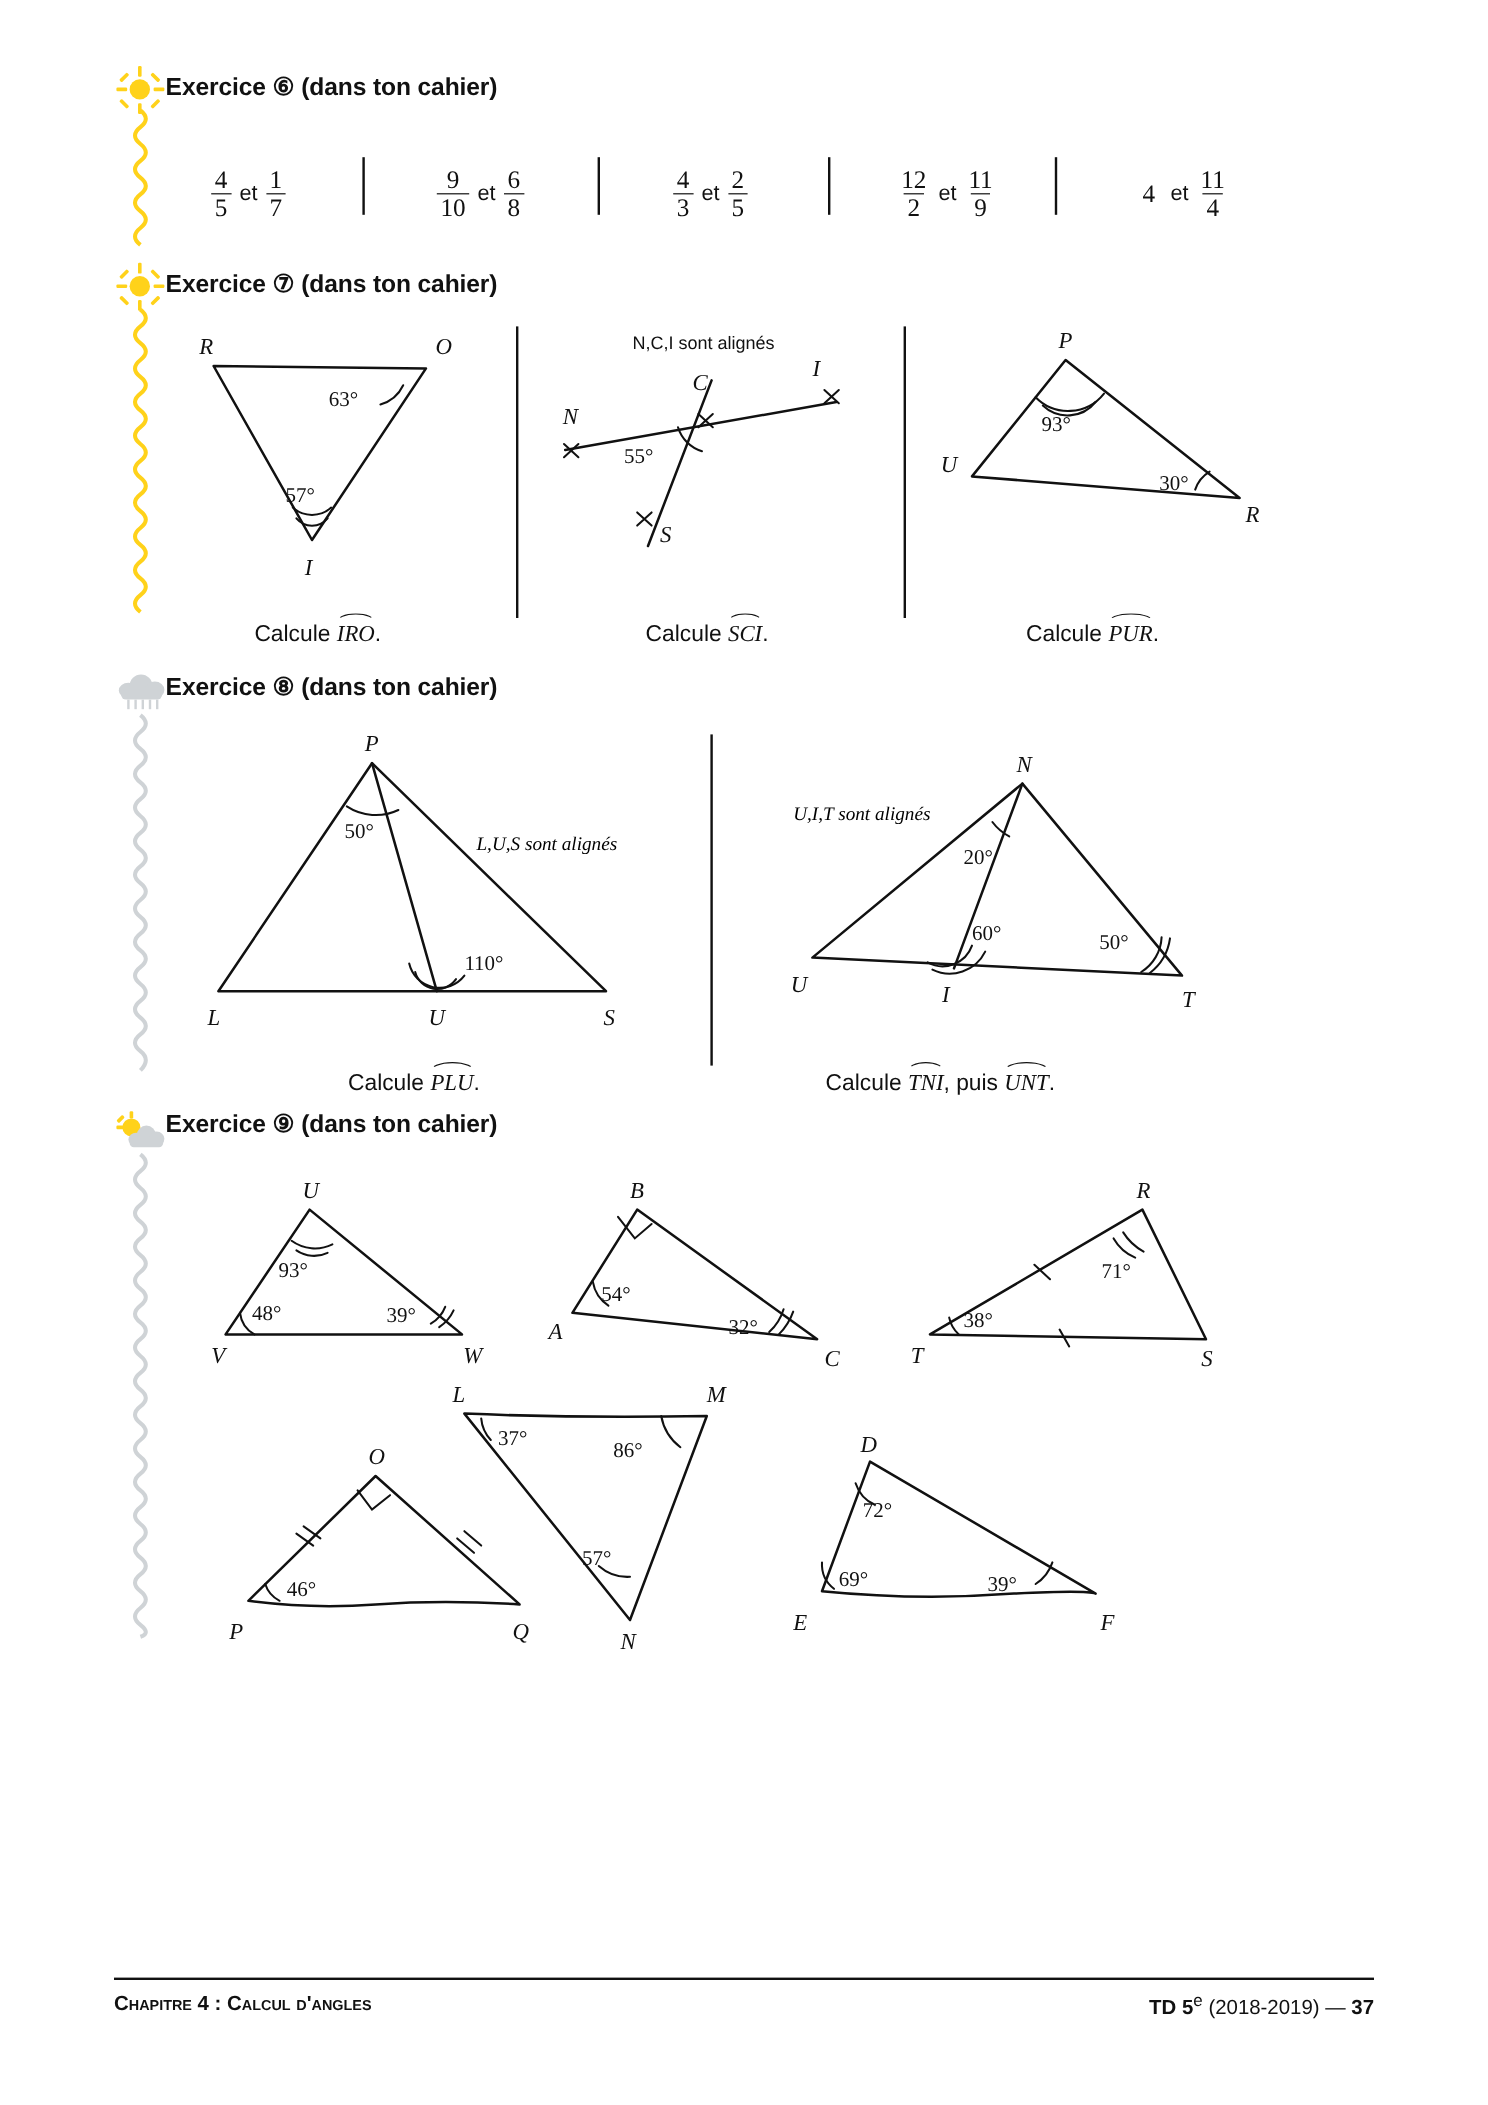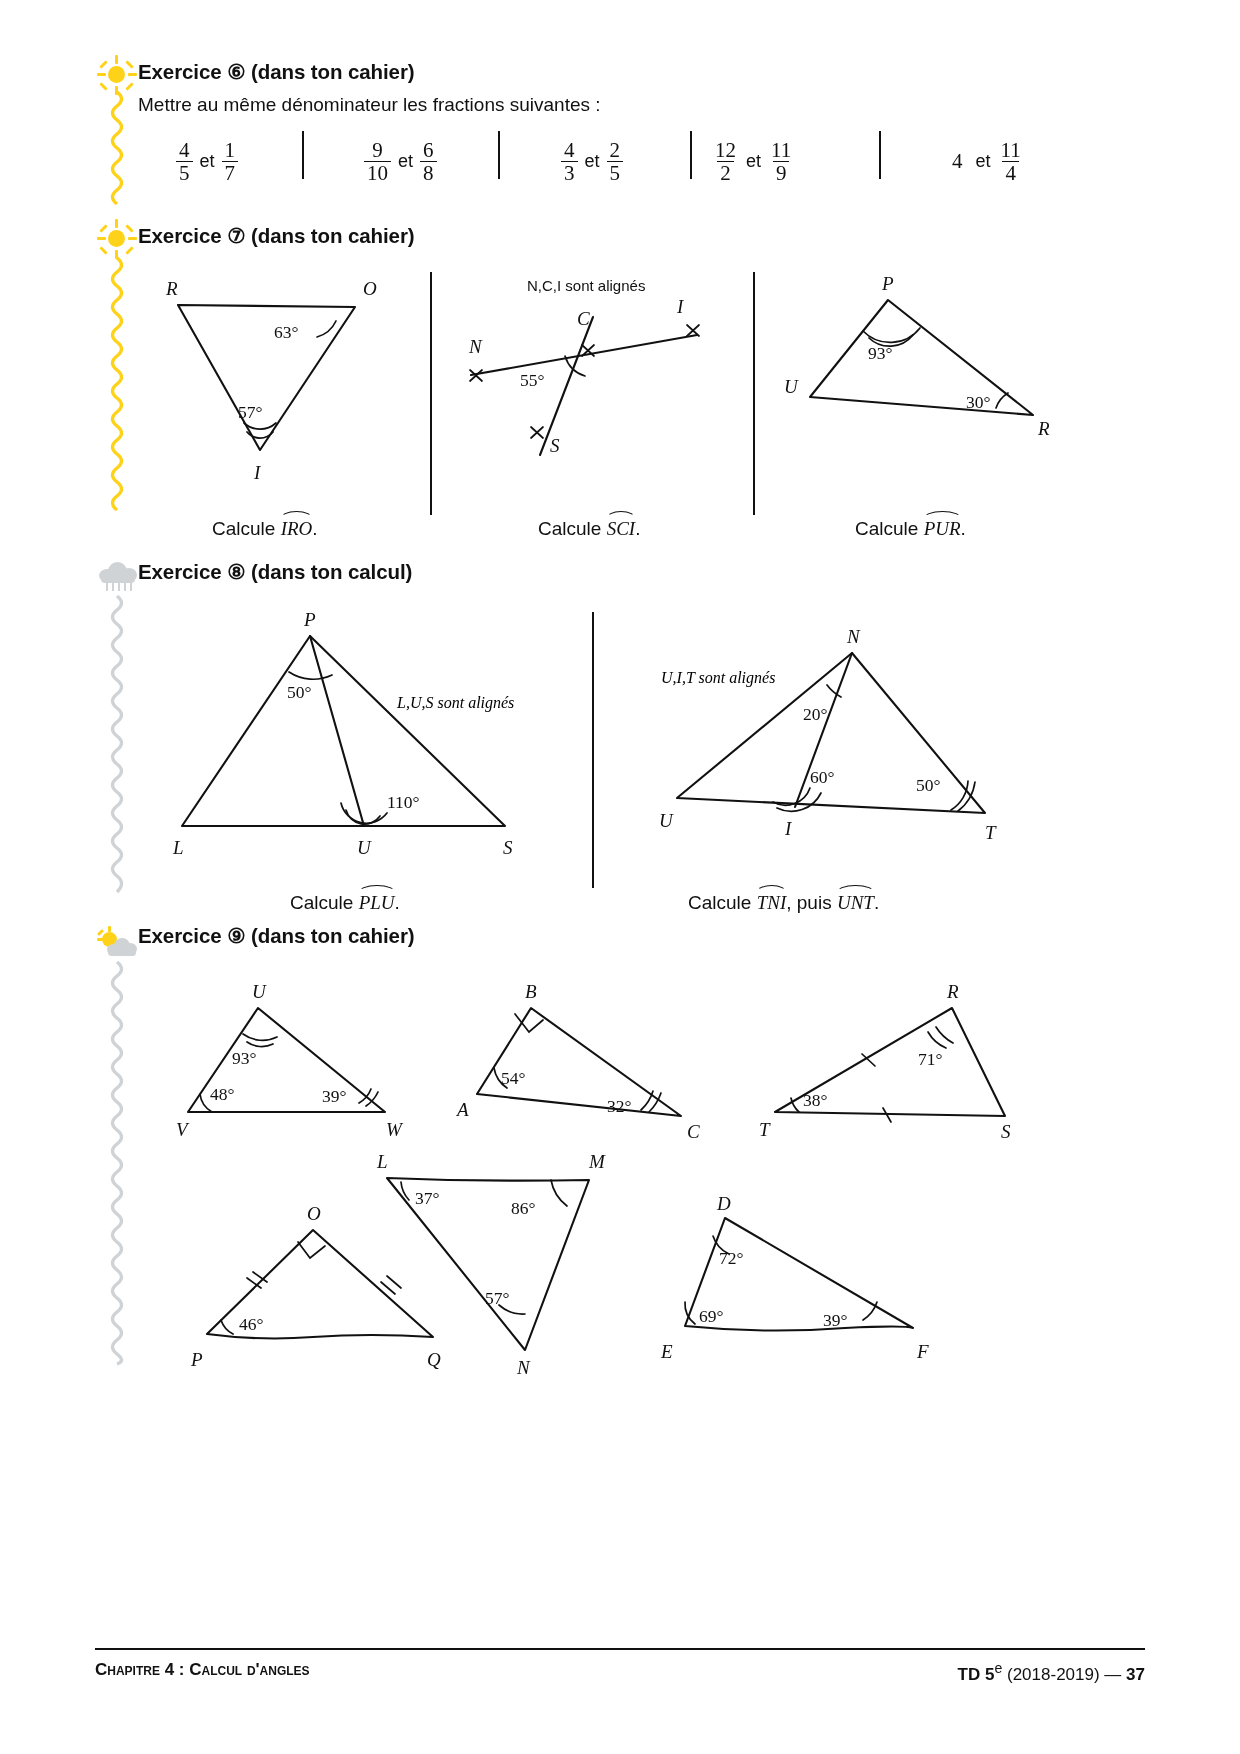--- a/index.html
+++ b/index.html
@@ -104,21 +104,20 @@
     <div class="ray" style="left:18px;top:31px;width:3px;height:9px;"></div>
     <div class="ray" style="left:0px;top:18px;width:9px;height:3px;"></div>
     <div class="ray" style="left:31px;top:18px;width:9px;height:3px;"></div>
     <div class="ray" style="left:5px;top:5px;width:3px;height:9px;transform:rotate(45deg);"></div>
     <div class="ray" style="left:31px;top:5px;width:3px;height:9px;transform:rotate(-45deg);"></div>
     <div class="ray" style="left:5px;top:27px;width:3px;height:9px;transform:rotate(-45deg);"></div>
     <div class="ray" style="left:31px;top:27px;width:3px;height:9px;transform:rotate(45deg);"></div>
   </div>
 
   <div class="ex-head" style="left:138px;top:60px;">Exercice ⑥ (dans ton cahier)</div>
-  <div class="ex-body" style="left:138px;top:94px;">Mettre au même dénominateur les fractions suivantes :</div>
 
   <svg class="squig" style="left:106px;top:92px;height:118px;" viewBox="0 0 22 118">
     <path d="M11 0 q9 7 0 14 q-9 7 0 14 q9 7 0 14 q-9 7 0 14 q9 7 0 14 q-9 7 0 14 q9 7 0 14 q-9 7 0 14" stroke="#FFD21A" stroke-width="3.4" fill="none"></path>
   </svg>
 
   <div class="frac-row" style="left:176px;top:139px;">
     <span class="frac">
       <span class="num">4</span>
       <span class="den">5</span>
     </span>
@@ -149,21 +148,21 @@
       <span class="den">3</span>
     </span>
     <span class="etxt">et</span>
     <span class="frac">
       <span class="num">2</span>
       <span class="den">5</span>
     </span>
   </div>
   <div class="vsep" style="left:690px;top:131px;height:48px;"></div>
 
-  <div class="frac-row" style="left:712px;top:139px;align-items:center;">
+  <div class="frac-row" style="left:748px;top:139px;align-items:center;">
     <span class="frac">
       <span class="num">12</span>
       <span class="den">2</span>
     </span>
     <span class="etxt">et</span>
     <span class="frac">
       <span class="num">11</span>
       <span class="den">9</span>
     </span>
   </div>
@@ -259,21 +258,21 @@
       <div class="body" style="left:22px;top:6px;width:16px;height:14px;"></div>
       <div class="body" style="left:2px;top:13px;width:34px;height:8px;border-radius:4px;"></div>
     </div>
     <div class="rainline" style="left:9px;top:25px;height:8px;"></div>
     <div class="rainline" style="left:15px;top:25px;height:8px;"></div>
     <div class="rainline" style="left:21px;top:25px;height:8px;"></div>
     <div class="rainline" style="left:27px;top:25px;height:8px;"></div>
     <div class="rainline" style="left:33px;top:25px;height:8px;"></div>
   </div>
 
-  <div class="ex-head" style="left:138px;top:560px;">Exercice ⑧ (dans ton calcul)</div>
+  <div class="ex-head" style="left:138px;top:560px;">Exercice ⑧ (dans ton cahier)</div>
 
   <svg class="squig" style="left:106px;top:596px;height:296px;" viewBox="0 0 22 296">
     <path d="M11 0 q9 7 0 14 q-9 7 0 14 q9 7 0 14 q-9 7 0 14 q9 7 0 14 q-9 7 0 14 q9 7 0 14 q-9 7 0 14
              q9 7 0 14 q-9 7 0 14 q9 7 0 14 q-9 7 0 14 q9 7 0 14 q-9 7 0 14 q9 7 0 14 q-9 7 0 14
              q9 7 0 14 q-9 7 0 14 q9 7 0 14 q-9 7 0 14 q9 7 0 16" stroke="#cfd3d6" stroke-width="3.4" fill="none"></path>
   </svg>
 
   <svg class="fig" style="left:165px;top:618px;" width="400" height="240" viewBox="0 0 400 240">
     <path class="stroke" d="M145 18 L17 208 L340 208 Z"></path>
     <path class="stroke" d="M145 18 L199 208"></path>

